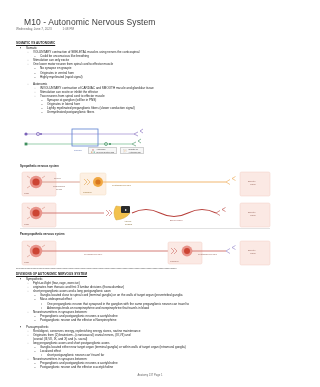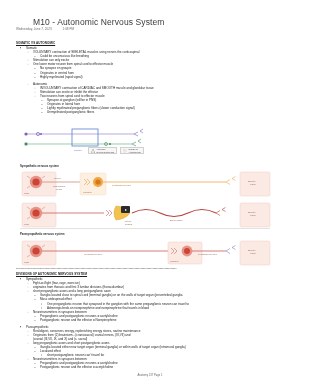--- a/index.html
+++ b/index.html
@@ -17,21 +17,21 @@
   }
   .page {
     position: absolute;
     inset: 0;
     padding: 0;
   }
 
   
   .title {
     position: absolute;
-    left: 33px;
+    left: 24px;
     top: 17px;
     font-size: 8.5px;
     font-weight: 400;
     color: #3b3b3b;
     letter-spacing: 0.1px;
     white-space: nowrap;
   }
   .subtitle-row {
     position: absolute;
     left: 16px;

